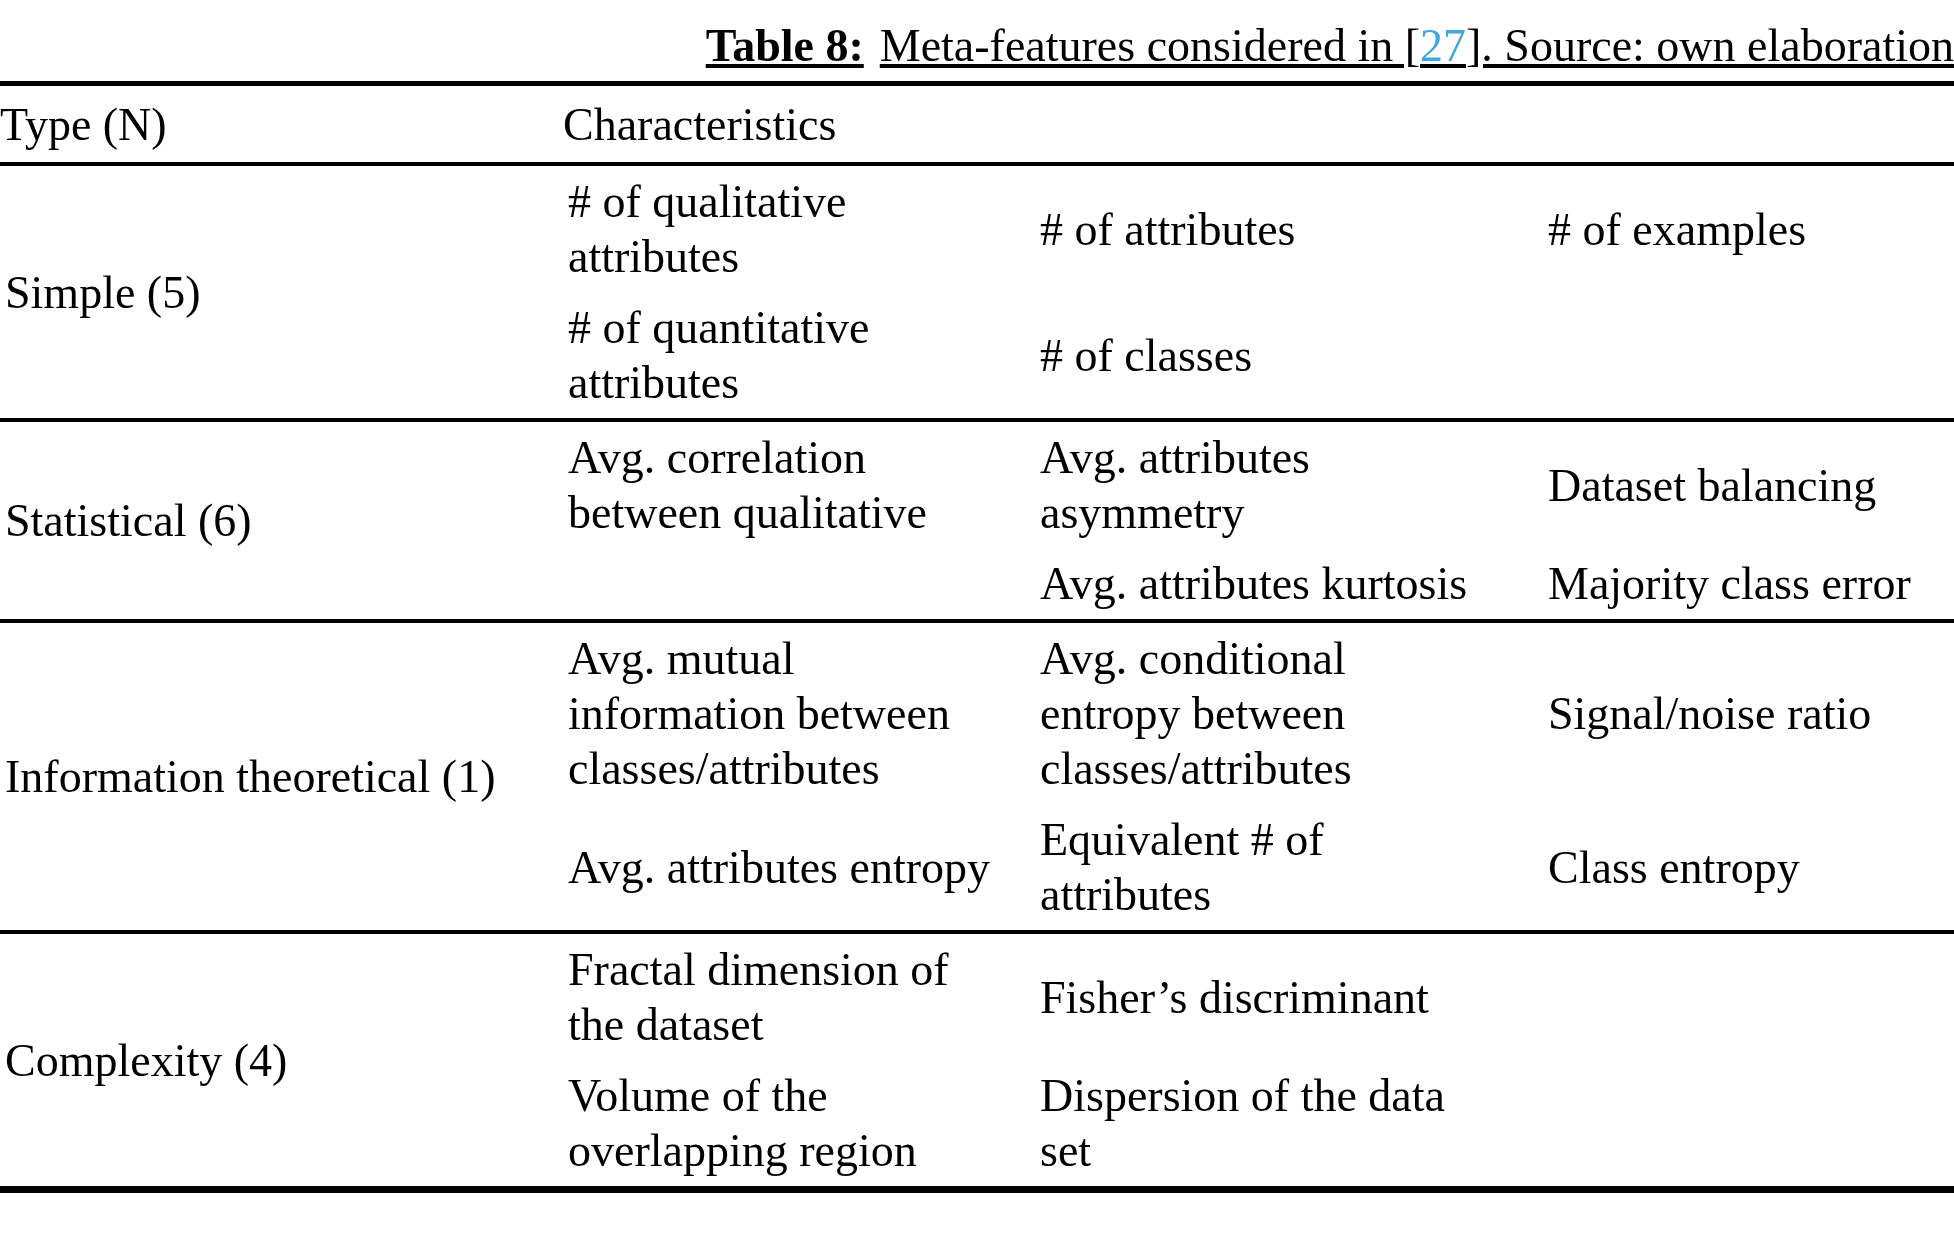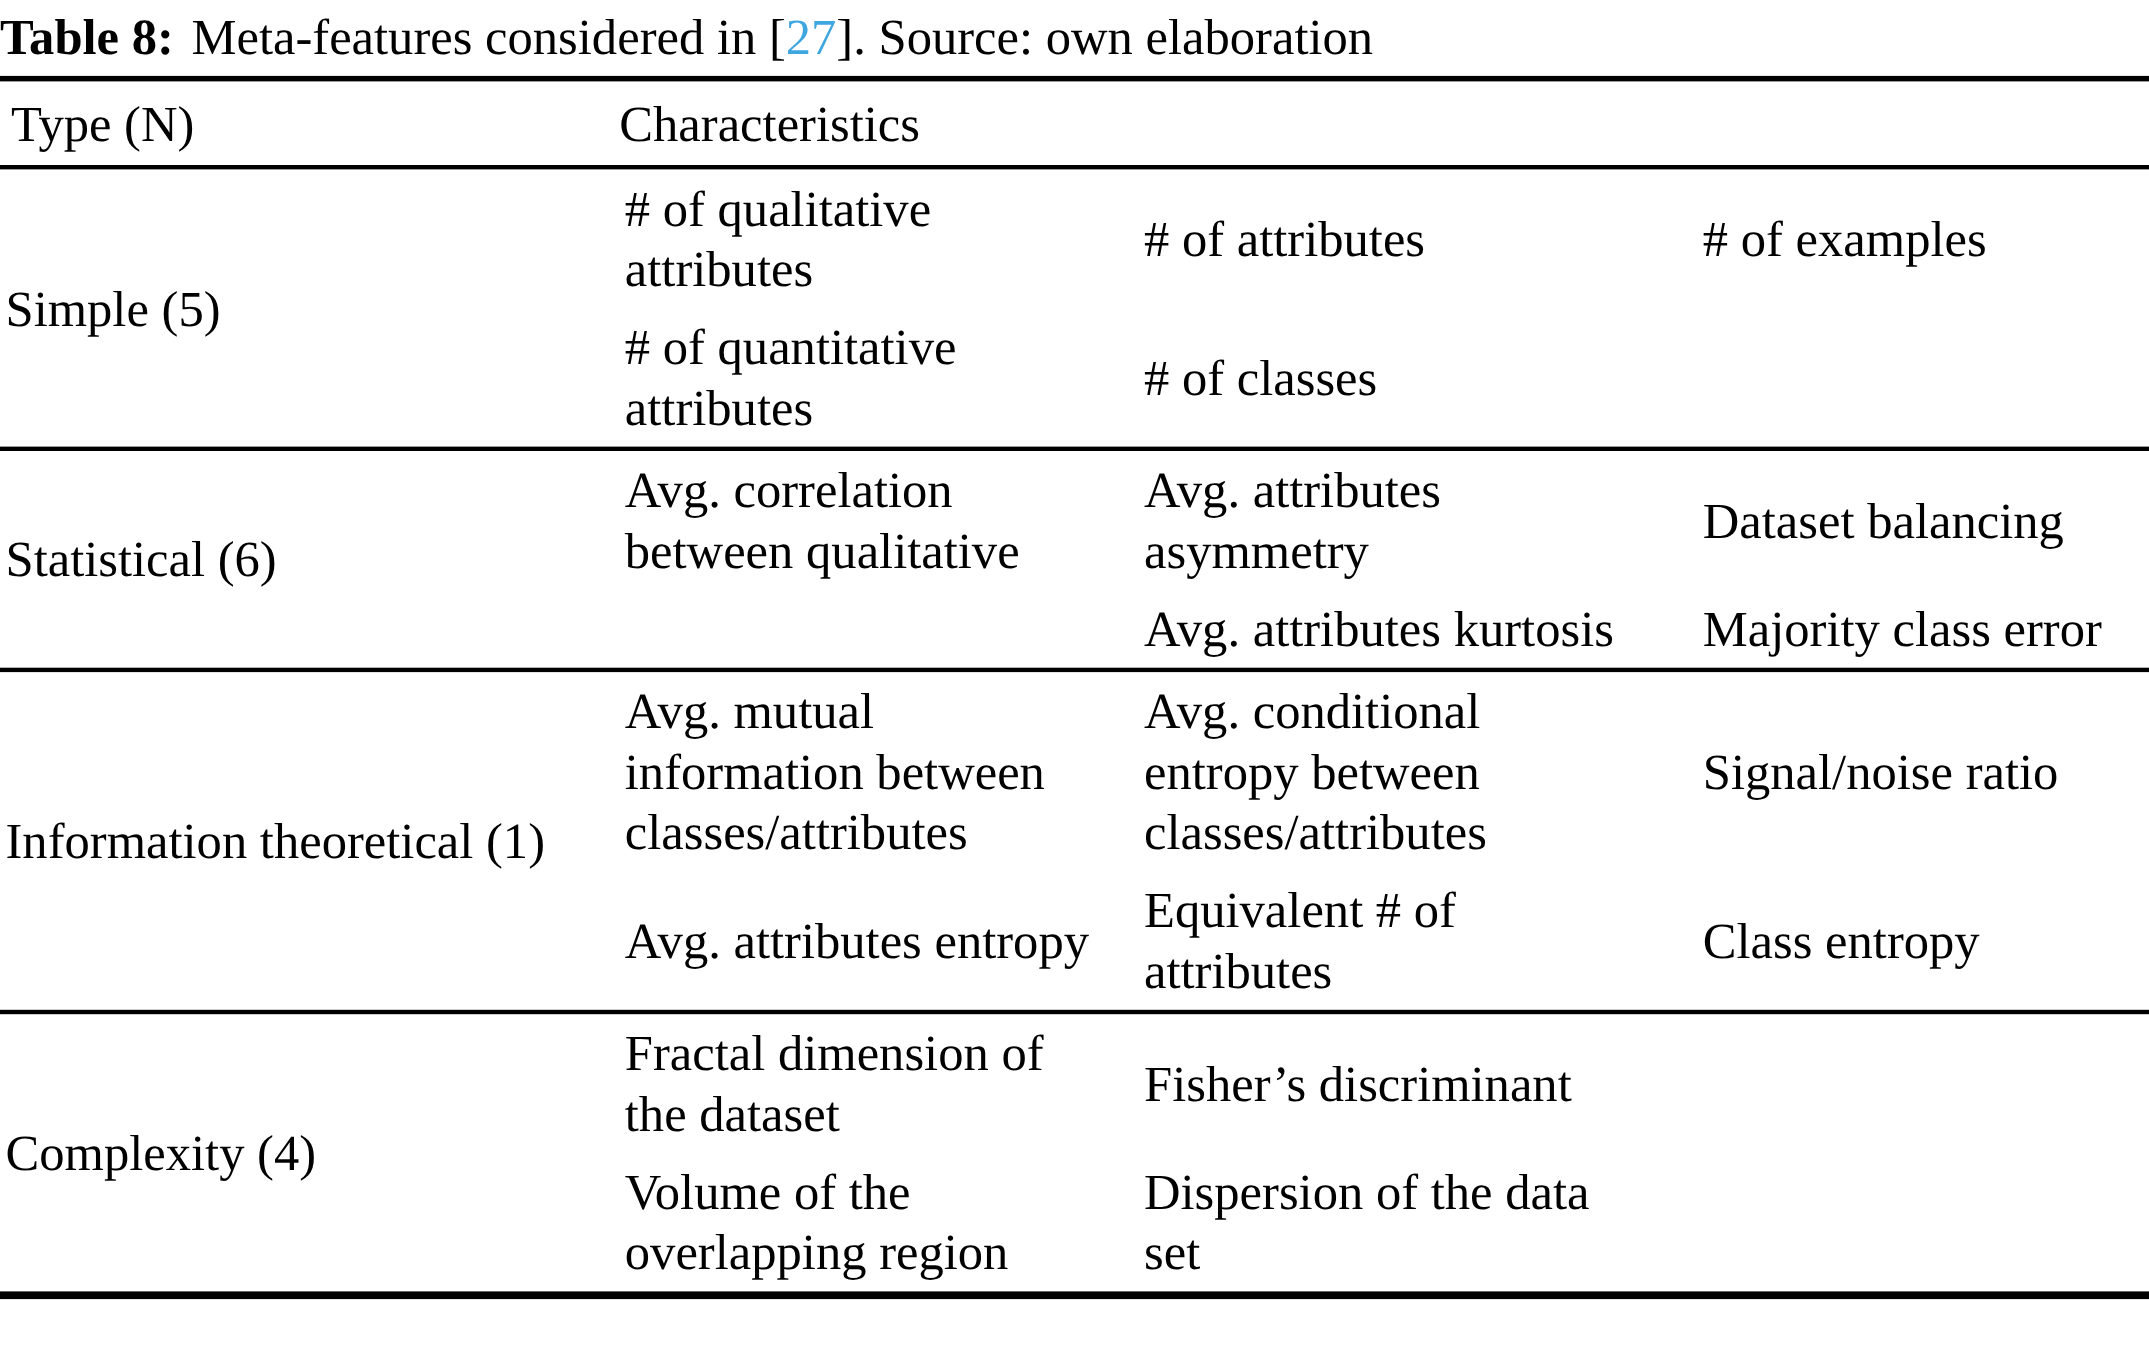--- a/index.html
+++ b/index.html
@@ -11,37 +11,38 @@
     width: 1954px;
     height: 1246px;
     overflow: hidden;
     font-family: "Liberation Serif", serif;
     font-size: 46px;
     line-height: 55px;
     color: #000000;
   }
   .caption {
     height: 63px;
-    padding-top: 6px;
-    text-align: left;
+    padding-top: 18px;
+    text-align: right;
     white-space: nowrap;
+    text-decoration: underline;
   }
   .caption .cap-label { font-weight: bold; margin-right: 16px; }
   .caption .cap-ref { text-decoration: none; }
   .rule { width: 100%; background: #000000; }
   .toprule { height: 5px; }
   .midrule { height: 4px; }
   .bottomrule { height: 7px; }
   .header-row {
     display: grid;
     grid-template-columns: 563px 1fr;
     align-items: center;
     height: 76px;
   }
-  .header-type { padding-left: 10px; }
+  .header-type { padding-left: 0; }
   .header-chars { text-align: left; }
   .section {
     display: grid;
     grid-template-columns: 563px 472px 508px 1fr;
     grid-template-rows: auto auto;
   }
   .type-cell {
     grid-column: 1;
     grid-row: 1 / span 2;
     align-self: center;

